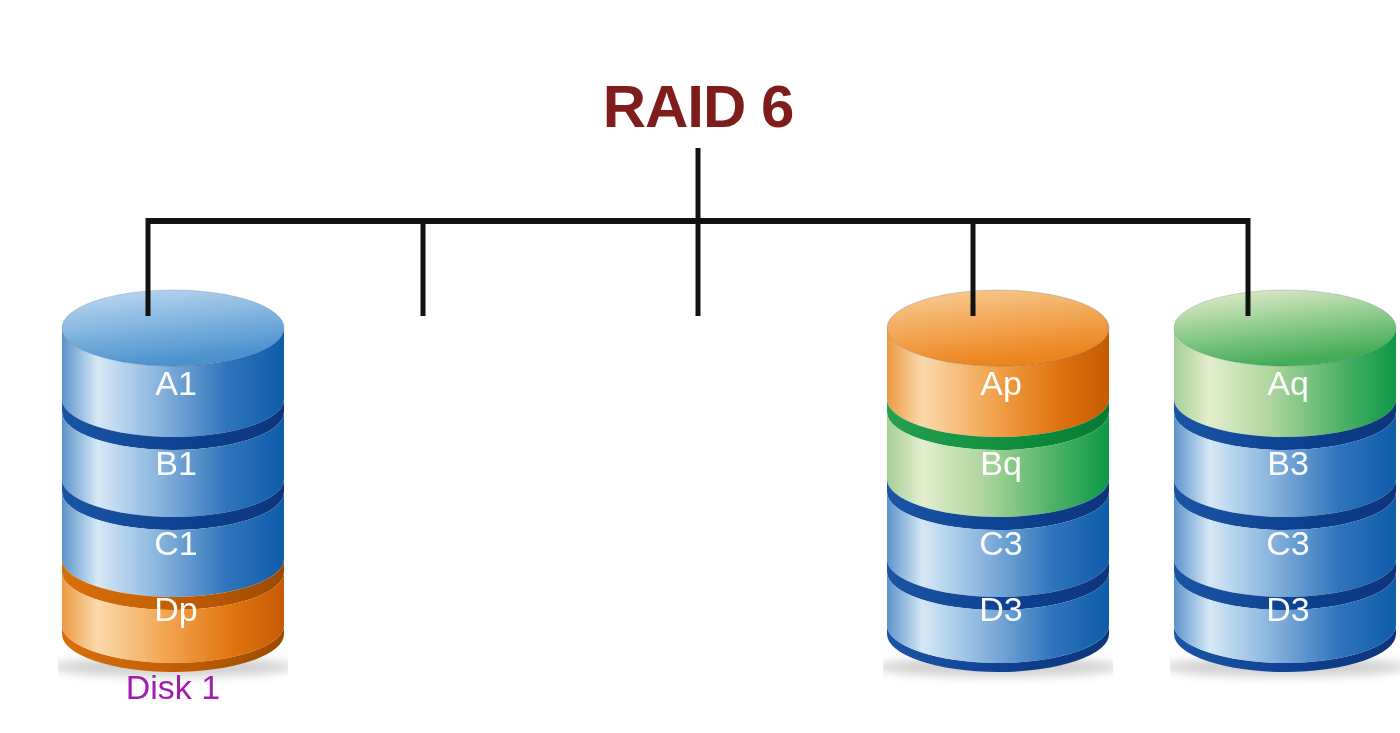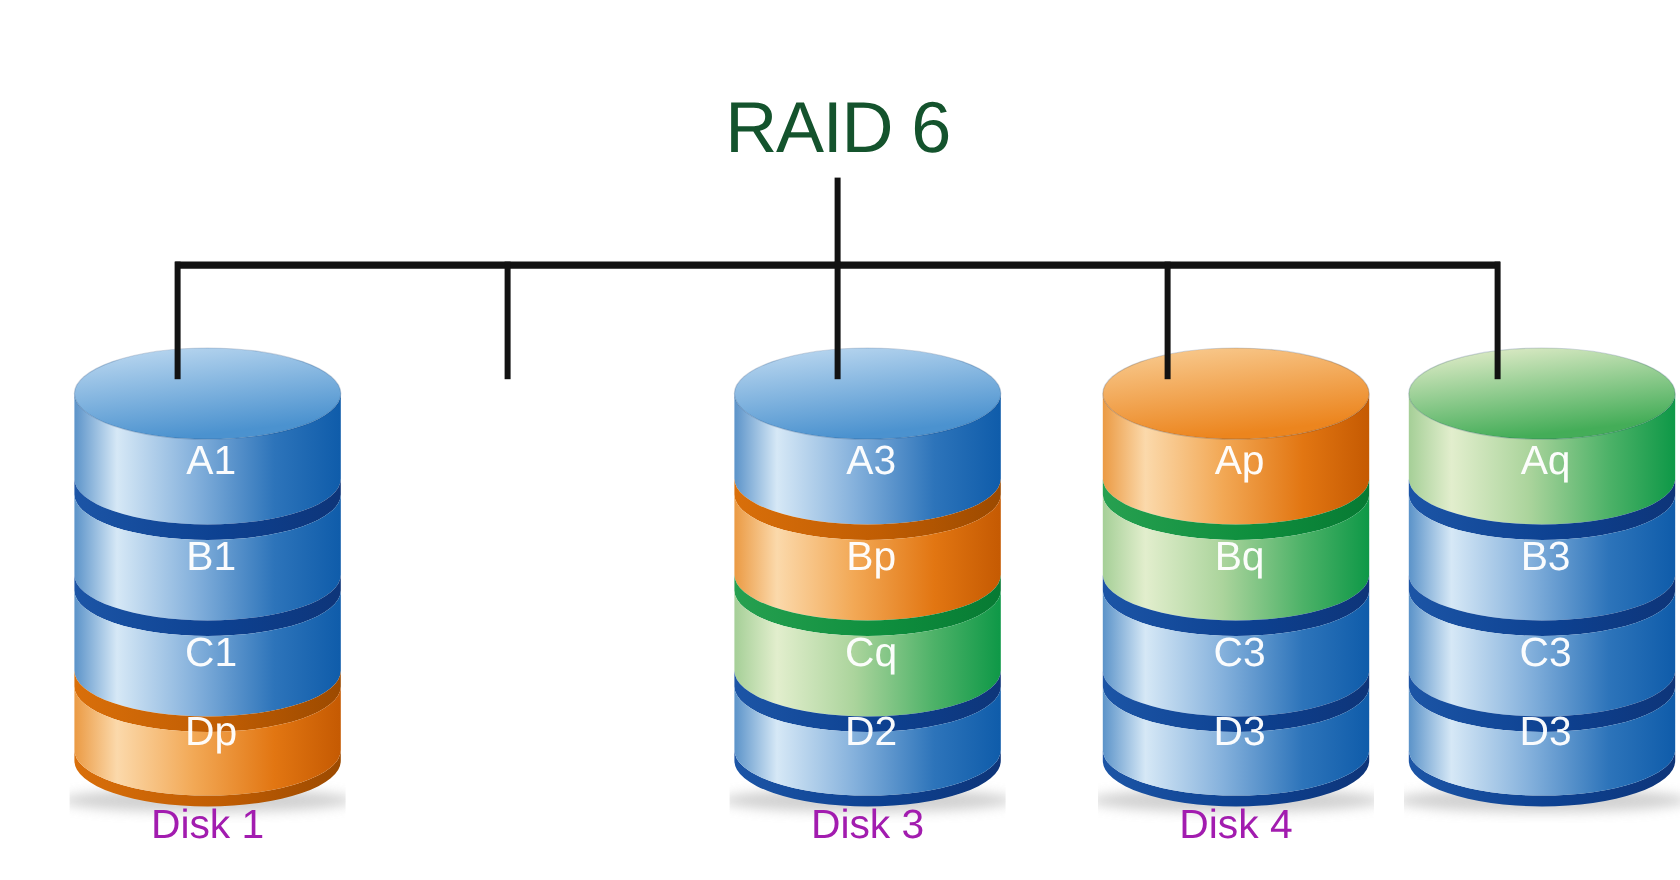--- a/index.html
+++ b/index.html
@@ -2,21 +2,21 @@
 <html><head>
 <meta charset="utf-8">
 <style>
   html,body{margin:0;padding:0;background:#ffffff;}
   .stage{
     position:relative;width:1400px;height:733px;overflow:hidden;background:#ffffff;
     font-family:"Liberation Sans", sans-serif;
   }
   .title{
     position:absolute;top:72px;left:0;width:1396px;text-align:center;
-    font-size:60px;font-weight:normal;letter-spacing:-1px;color:#14532d;margin:0;
+    font-size:60px;font-weight:bold;letter-spacing:-1px;color:#7f1d1d;margin:0;
   }
   .connectors{
     position:absolute;left:0;top:0;width:1400px;height:733px;
     pointer-events:none;z-index:5;
   }
   .connectors path{fill:none;}
   .disks{position:absolute;left:0;top:0;width:1400px;height:733px;z-index:2;margin-left:25px;}
   .disk{position:absolute;top:286px;width:230px;height:440px;}
   .seg-label{
     font-family:"Liberation Sans", sans-serif;
@@ -111,52 +111,36 @@
           <path d="M4 193A111 38 0 0 0 226 193L226 206A111 38 0 0 1 4 206Z" fill="url(#rim-blue)"></path>
           <path d="M4 206A111 38 0 0 0 226 206L226 273A111 38 0 0 1 4 273Z" fill="url(#body-blue)"></path>
           <path d="M4 273A111 38 0 0 0 226 273L226 286A111 38 0 0 1 4 286Z" fill="url(#rim-orange)"></path>
           <path d="M4 286A111 38 0 0 0 226 286L226 339A111 38 0 0 1 4 339Z" fill="url(#body-orange)"></path>
           <ellipse cx="115" cy="42" rx="111" ry="38" fill="url(#top-blue)" stroke="rgba(0,40,90,0.18)" stroke-width="1"></ellipse>
           <text x="118" y="109" text-anchor="middle" class="seg-label">A1</text>
           <text x="118" y="189" text-anchor="middle" class="seg-label">B1</text>
           <text x="118" y="269" text-anchor="middle" class="seg-label">C1</text>
           <text x="118" y="335" text-anchor="middle" class="seg-label">Dp</text>
         </svg><div class="disk-name">Disk 1</div></div>
-      <div class="disk" style="left: 583px;"><svg viewBox="0 0 230 400" width="230" height="400">
-          <ellipse cx="115" cy="381" rx="122" ry="10" fill="#c2c2c2" opacity="0.75" filter="url(#soft)"></ellipse>
-          <path d="M4 339A111 38 0 0 0 226 339L226 348A111 38 0 0 1 4 348Z" fill="url(#rim-blue)"></path>
-          <path d="M4 42A111 38 0 0 0 226 42L226 113A111 38 0 0 1 4 113Z" fill="url(#body-blue)"></path>
-          <path d="M4 113A111 38 0 0 0 226 113L226 126A111 38 0 0 1 4 126Z" fill="url(#rim-orange)"></path>
-          <path d="M4 126A111 38 0 0 0 226 126L226 193A111 38 0 0 1 4 193Z" fill="url(#body-orange)"></path>
-          <path d="M4 193A111 38 0 0 0 226 193L226 206A111 38 0 0 1 4 206Z" fill="url(#rim-green)"></path>
-          <path d="M4 206A111 38 0 0 0 226 206L226 273A111 38 0 0 1 4 273Z" fill="url(#body-green)"></path>
-          <path d="M4 273A111 38 0 0 0 226 273L226 286A111 38 0 0 1 4 286Z" fill="url(#rim-blue)"></path>
-          <path d="M4 286A111 38 0 0 0 226 286L226 339A111 38 0 0 1 4 339Z" fill="url(#body-blue)"></path>
-          <ellipse cx="115" cy="42" rx="111" ry="38" fill="url(#top-blue)" stroke="rgba(0,40,90,0.18)" stroke-width="1"></ellipse>
-          <text x="118" y="109" text-anchor="middle" class="seg-label">A3</text>
-          <text x="118" y="189" text-anchor="middle" class="seg-label">Bp</text>
-          <text x="118" y="269" text-anchor="middle" class="seg-label">Cq</text>
-          <text x="118" y="335" text-anchor="middle" class="seg-label">D2</text>
-        </svg><div class="disk-name">Disk 3</div></div>
-      <div class="disk" style="left: 890px;"><svg viewBox="0 0 230 400" width="230" height="400">
+      <div class="disk" style="left: 858px;"><svg viewBox="0 0 230 400" width="230" height="400">
           <ellipse cx="115" cy="381" rx="122" ry="10" fill="#c2c2c2" opacity="0.75" filter="url(#soft)"></ellipse>
           <path d="M4 339A111 38 0 0 0 226 339L226 348A111 38 0 0 1 4 348Z" fill="url(#rim-blue)"></path>
           <path d="M4 42A111 38 0 0 0 226 42L226 113A111 38 0 0 1 4 113Z" fill="url(#body-orange)"></path>
           <path d="M4 113A111 38 0 0 0 226 113L226 126A111 38 0 0 1 4 126Z" fill="url(#rim-green)"></path>
           <path d="M4 126A111 38 0 0 0 226 126L226 193A111 38 0 0 1 4 193Z" fill="url(#body-green)"></path>
           <path d="M4 193A111 38 0 0 0 226 193L226 206A111 38 0 0 1 4 206Z" fill="url(#rim-blue)"></path>
           <path d="M4 206A111 38 0 0 0 226 206L226 273A111 38 0 0 1 4 273Z" fill="url(#body-blue)"></path>
           <path d="M4 273A111 38 0 0 0 226 273L226 286A111 38 0 0 1 4 286Z" fill="url(#rim-blue)"></path>
           <path d="M4 286A111 38 0 0 0 226 286L226 339A111 38 0 0 1 4 339Z" fill="url(#body-blue)"></path>
           <ellipse cx="115" cy="42" rx="111" ry="38" fill="url(#top-orange)" stroke="rgba(0,40,90,0.18)" stroke-width="1"></ellipse>
           <text x="118" y="109" text-anchor="middle" class="seg-label">Ap</text>
           <text x="118" y="189" text-anchor="middle" class="seg-label">Bq</text>
           <text x="118" y="269" text-anchor="middle" class="seg-label">C3</text>
           <text x="118" y="335" text-anchor="middle" class="seg-label">D3</text>
-        </svg><div class="disk-name">Disk 4</div></div>
+        </svg></div>
       <div class="disk" style="left: 1145px;"><svg viewBox="0 0 230 400" width="230" height="400">
           <ellipse cx="115" cy="381" rx="122" ry="10" fill="#c2c2c2" opacity="0.75" filter="url(#soft)"></ellipse>
           <path d="M4 339A111 38 0 0 0 226 339L226 348A111 38 0 0 1 4 348Z" fill="url(#rim-blue)"></path>
           <path d="M4 42A111 38 0 0 0 226 42L226 113A111 38 0 0 1 4 113Z" fill="url(#body-green)"></path>
           <path d="M4 113A111 38 0 0 0 226 113L226 126A111 38 0 0 1 4 126Z" fill="url(#rim-blue)"></path>
           <path d="M4 126A111 38 0 0 0 226 126L226 193A111 38 0 0 1 4 193Z" fill="url(#body-blue)"></path>
           <path d="M4 193A111 38 0 0 0 226 193L226 206A111 38 0 0 1 4 206Z" fill="url(#rim-blue)"></path>
           <path d="M4 206A111 38 0 0 0 226 206L226 273A111 38 0 0 1 4 273Z" fill="url(#body-blue)"></path>
           <path d="M4 273A111 38 0 0 0 226 273L226 286A111 38 0 0 1 4 286Z" fill="url(#rim-blue)"></path>
           <path d="M4 286A111 38 0 0 0 226 286L226 339A111 38 0 0 1 4 339Z" fill="url(#body-blue)"></path>

